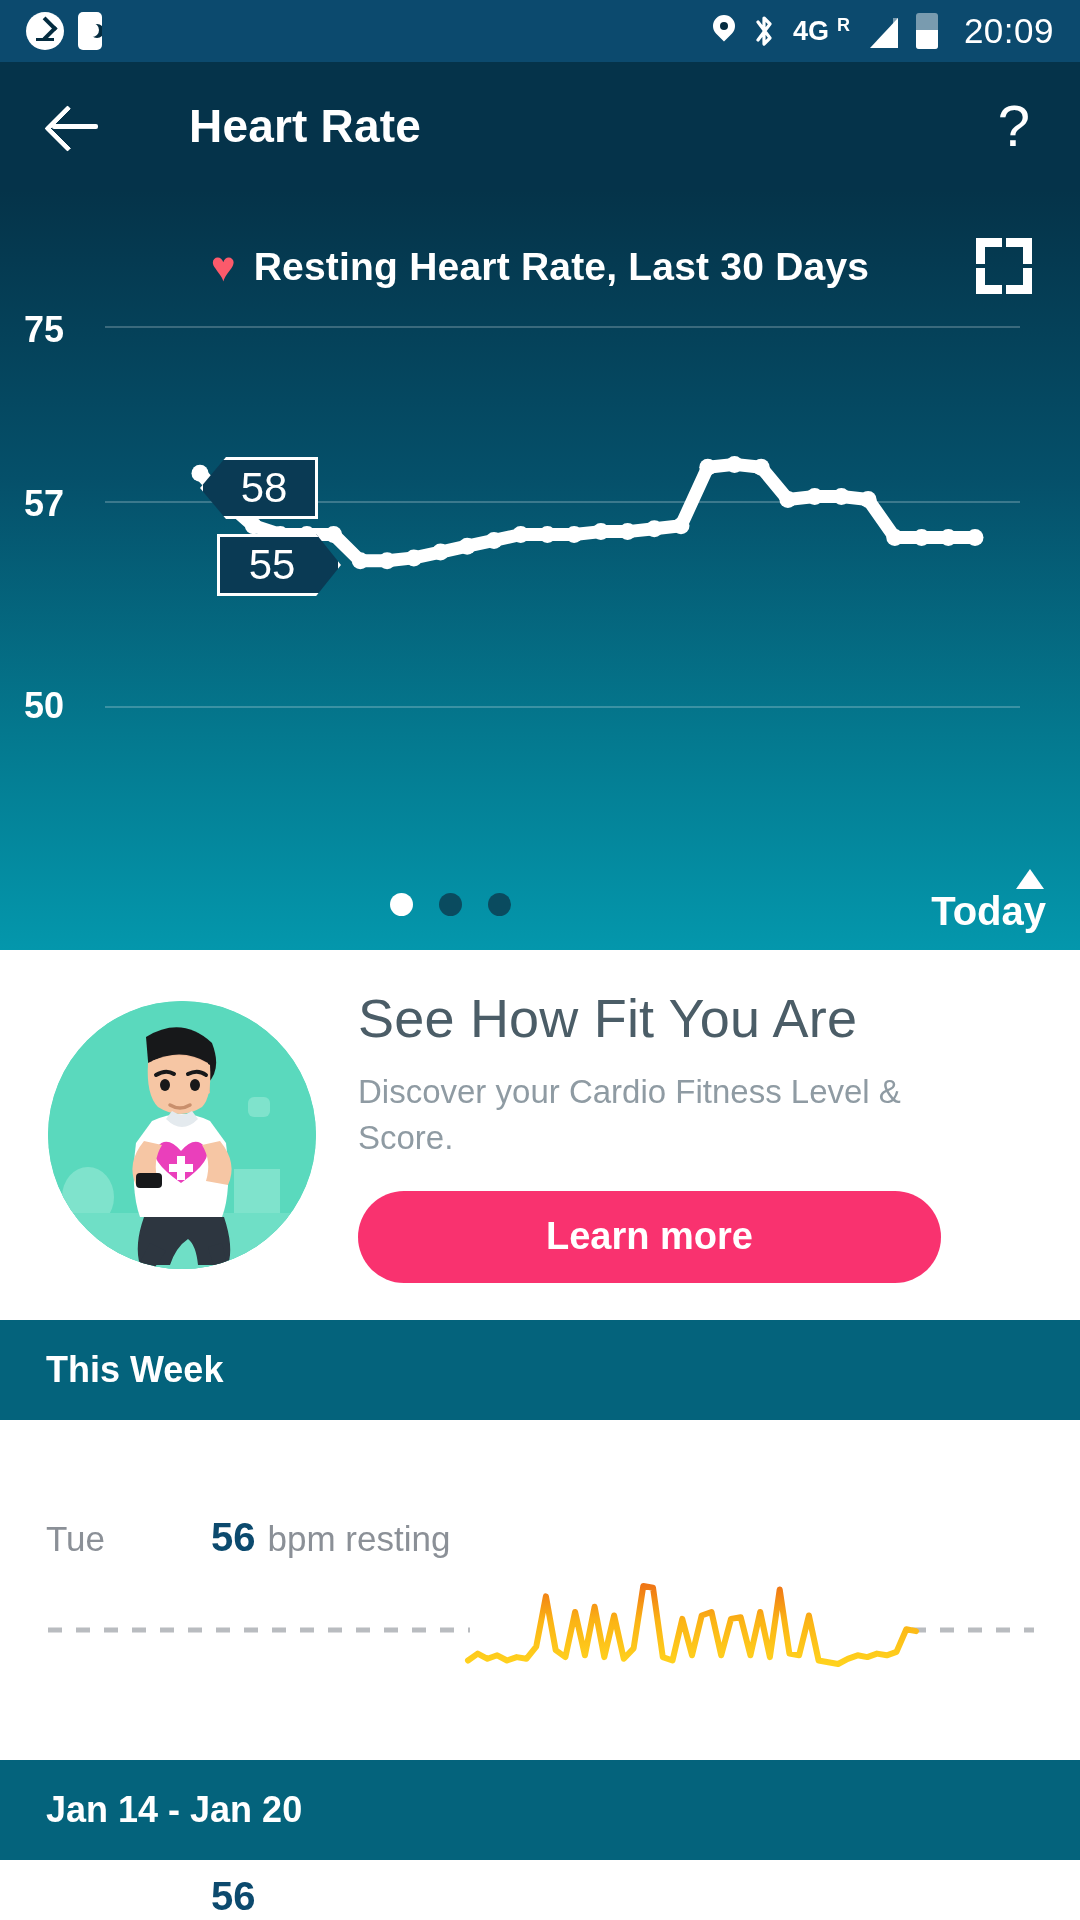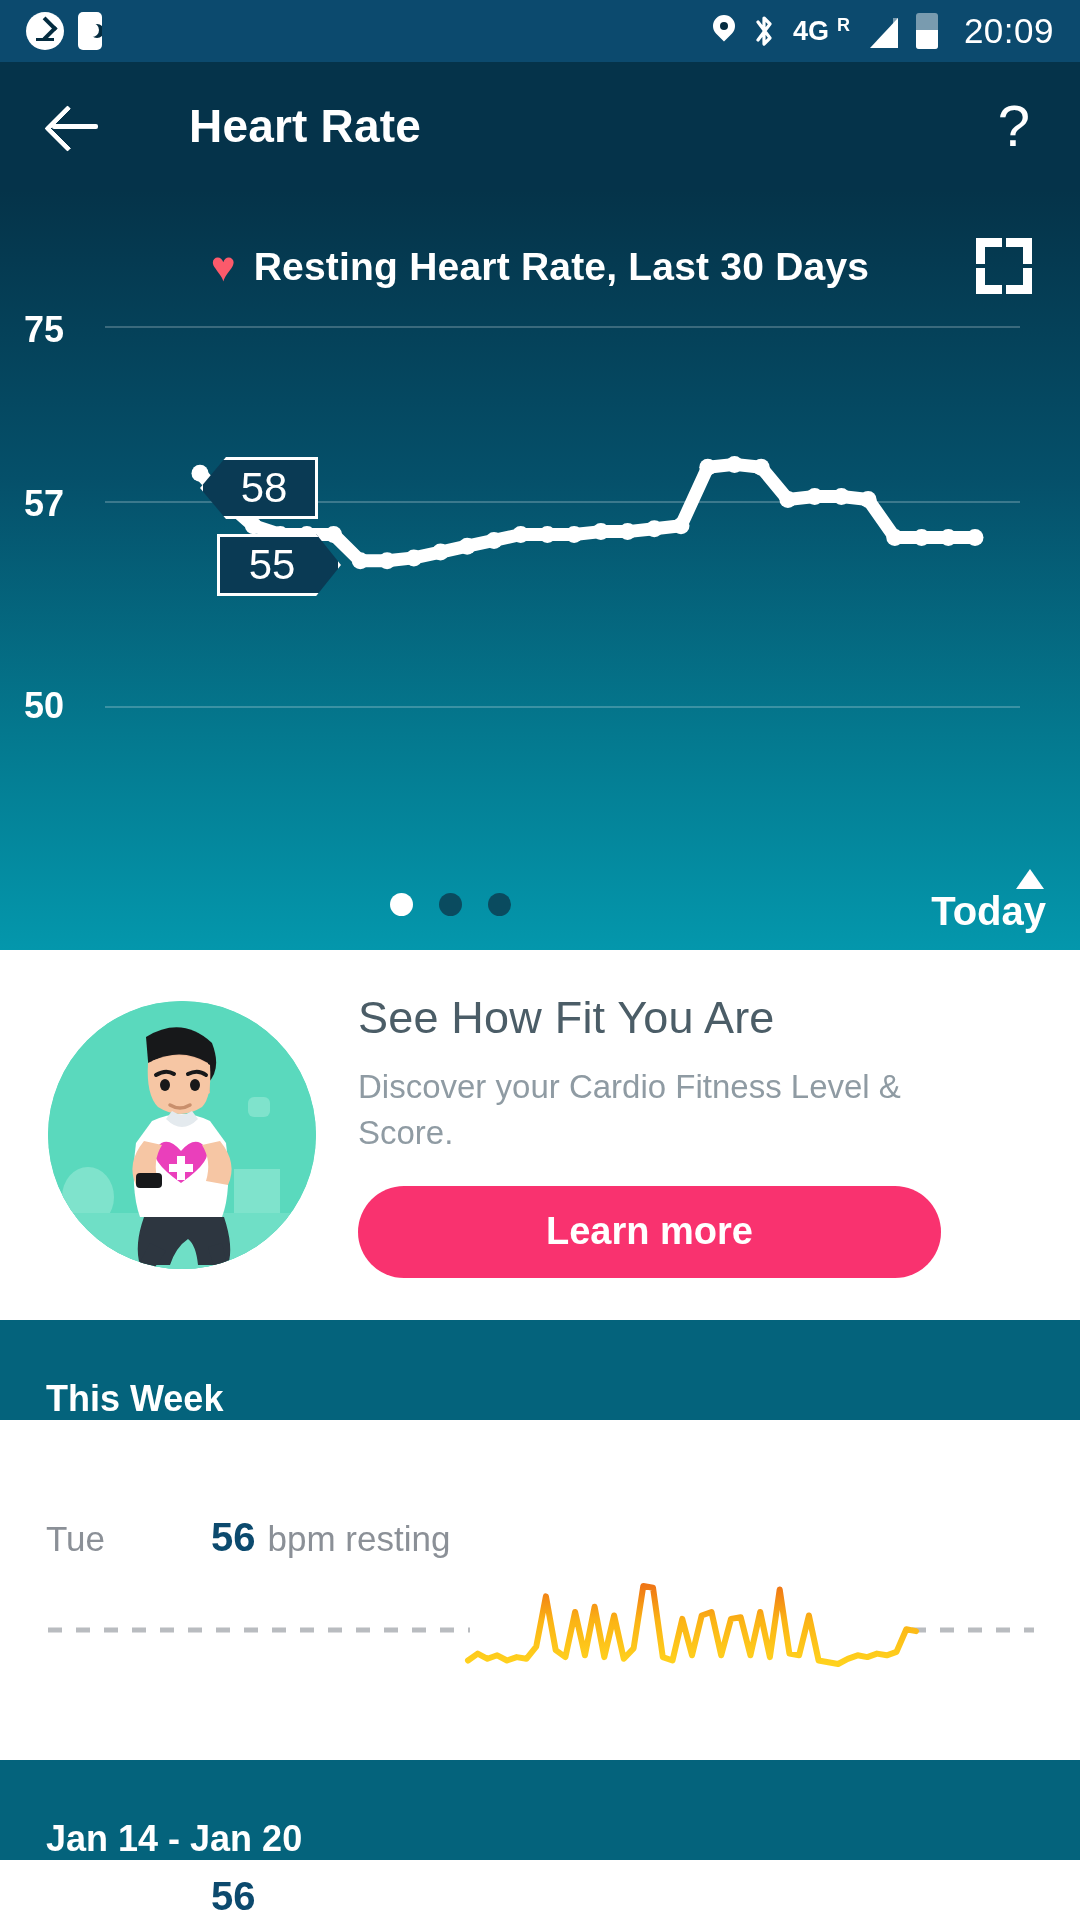--- a/index.html
+++ b/index.html
@@ -161,33 +161,33 @@
   
   .promo{
     position:absolute;top:950px;left:0;width:1080px;height:370px;
     background:#ffffff;display:flex;align-items:center;
   }
   .promo-illus{
     width:268px;height:268px;margin-left:48px;border-radius:50%;
     background:#5ad9bd;position:relative;overflow:hidden;flex:0 0 auto;
   }
   .promo-body{ margin-left:42px;flex:1;padding-right:40px; }
-  .promo-title{ color:#4b5d67;font-size:45px;font-weight:normal;letter-spacing:0.2px; }
+  .promo-title{ color:#4b5d67;font-size:54px;font-weight:normal;letter-spacing:0.2px; }
   .promo-sub{ color:#8f9ba3;font-size:33px;line-height:1.38;margin-top:20px;max-width:580px; }
   .learn-btn{
     margin-top:30px;width:583px;height:92px;border-radius:46px;
     background:#f9326f;color:#ffffff;font-size:38px;font-weight:bold;
     display:flex;align-items:center;justify-content:center;border:none;
     cursor:pointer;font-family:"Liberation Sans",sans-serif;
   }
 
   
   .sec-head{
     width:1080px;height:100px;background:#04637c;
-    display:flex;align-items:flex-end;padding-left:46px;
+    display:flex;align-items:center;padding-left:46px;
   }
   .sec-head-lbl{ color:#ffffff;font-size:36px;font-weight:bold; }
   .row{ width:1080px;background:#ffffff;position:relative; }
   .row-top{ display:flex;align-items:baseline;padding:56px 0 0 46px; }
   .row-day{ color:#8b9097;font-size:35px;width:165px;flex:0 0 auto; }
   .row-val{ color:#0c4a6e;font-size:40px;font-weight:bold; }
   .row-unit{ color:#8b9097;font-size:35px;margin-left:12px; }
   .spark{ width:1080px;height:120px;display:block; }
 
   .sec-this-week{ position:absolute;top:1320px;left:0; }

